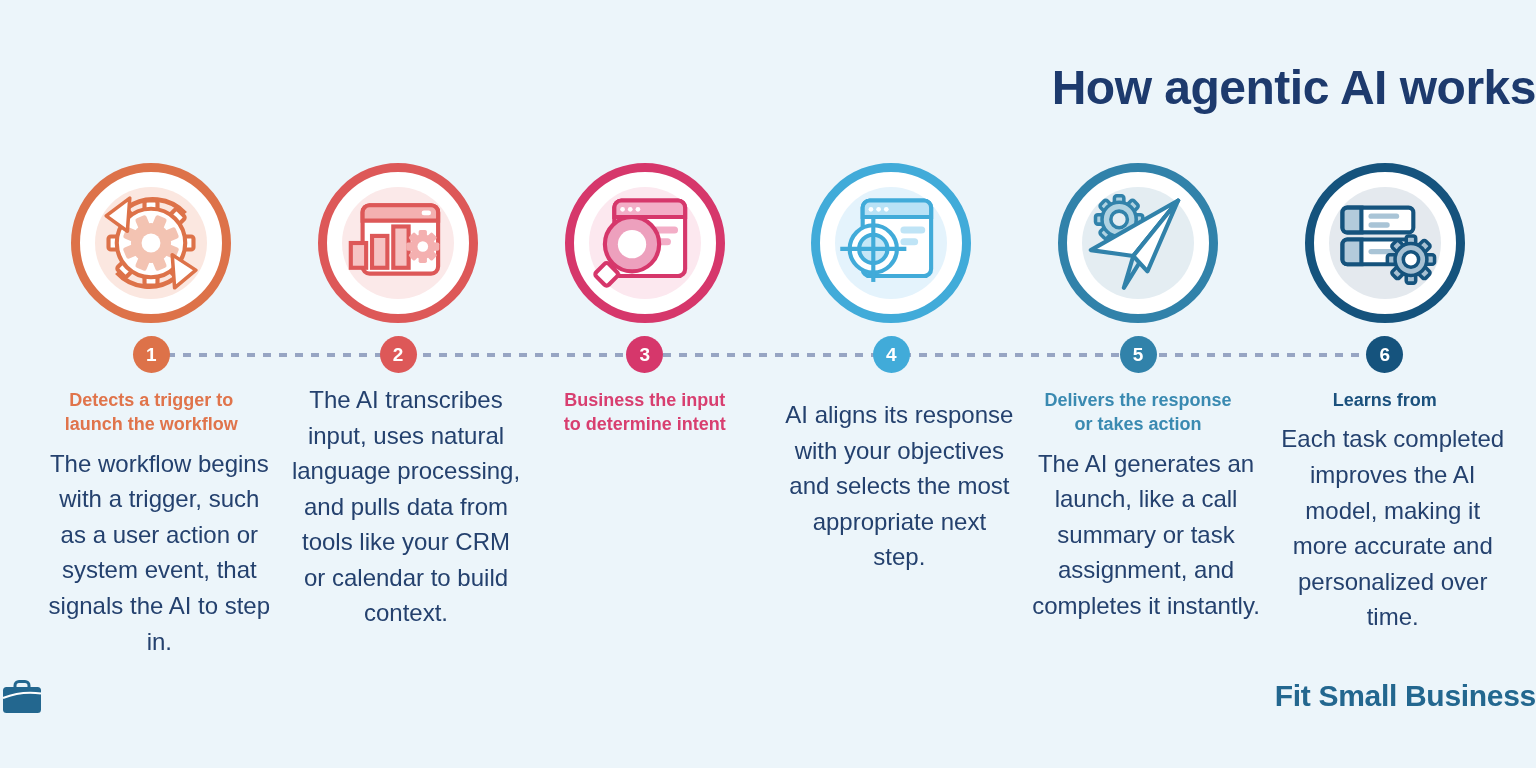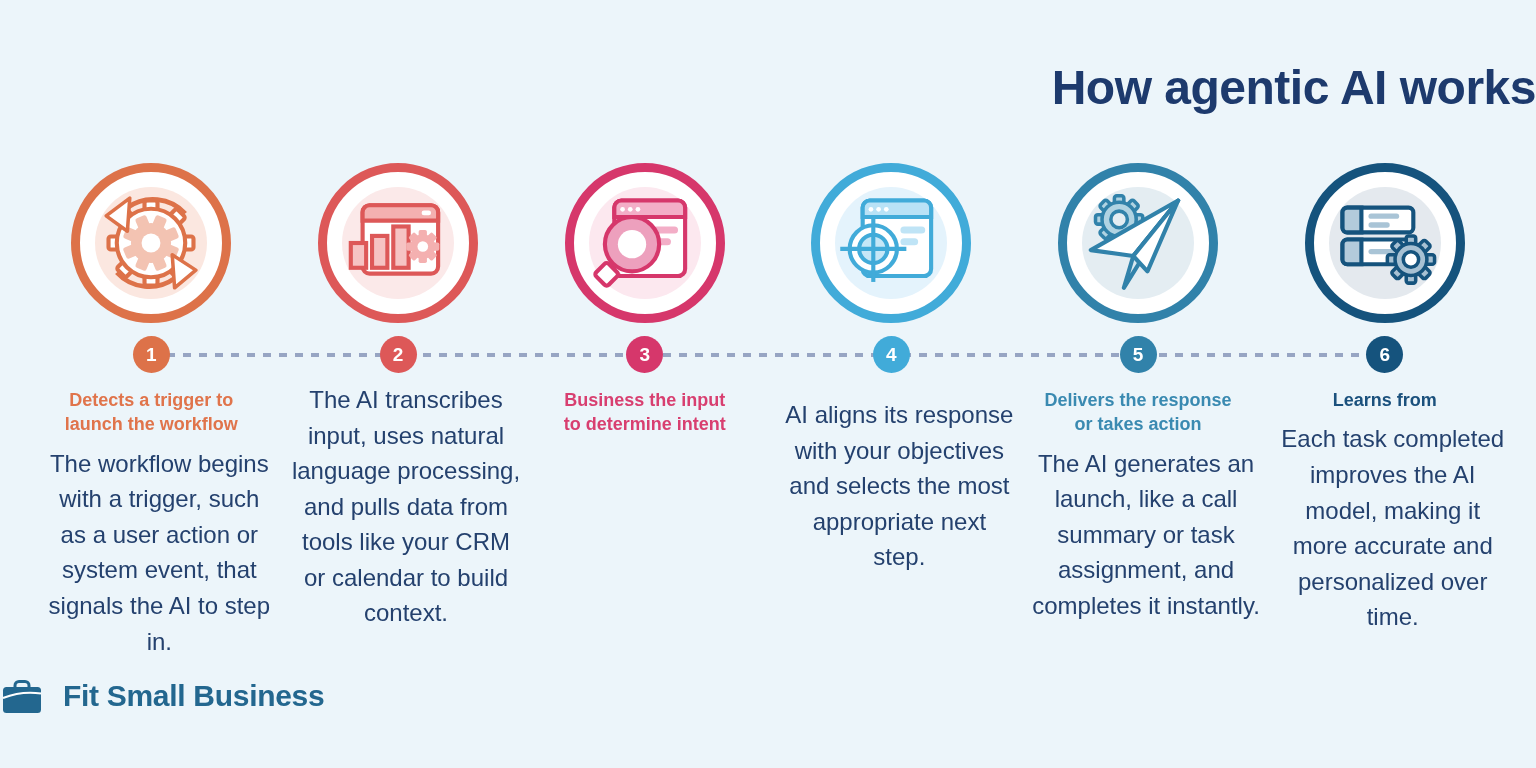--- a/index.html
+++ b/index.html
@@ -90,22 +90,22 @@
     line-height: 1.48;
     margin-left: 16px;
   }
   .footer {
     position: absolute;
     left: 0;
     right: 0;
     bottom: 52px;
     display: flex;
     align-items: center;
-    justify-content: flex-start;
-    gap: 19px;
+    justify-content: space-between;
+    gap: 0;
   }
   .footer .brand-name {
     font-size: 30px;
     font-weight: 700;
     color: var(--footer-color, #23678f);
     letter-spacing: -0.3px;
   }
 </style>
 </head>
 <body style="--bg: #ecf5fa; --title-color: #1d3a6d; --body-text: #24416e; --connector: #97a5c3; --footer-color: #23678f;">

